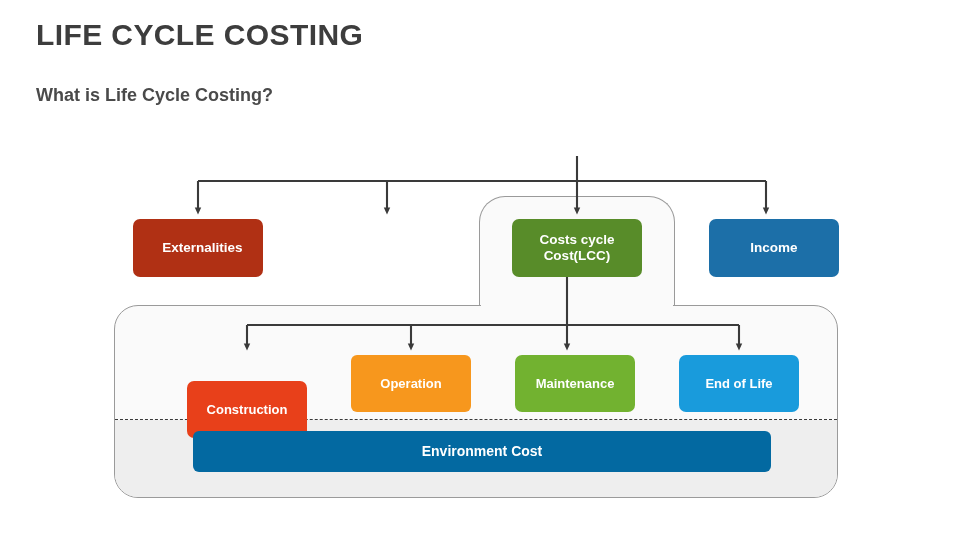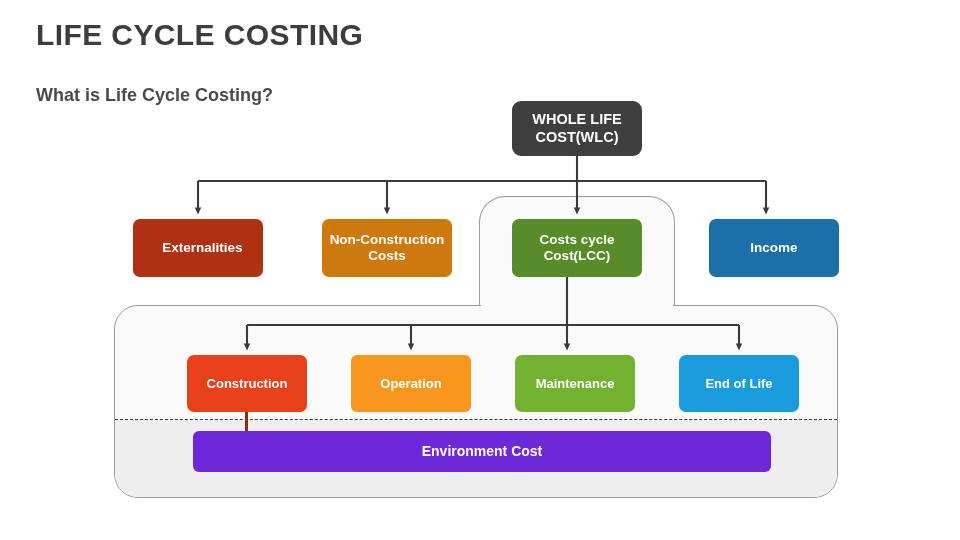--- a/index.html
+++ b/index.html
@@ -76,28 +76,28 @@
     background: #3f3f3f; font-size: 14.5px; border-radius: 9px;
   }
 
   .row2 { top: 219px; width: 130px; height: 58px; font-size: 13.5px; }
   #node-ext  { left: 133px; background: #b03014; padding-left: 15px; }
   #node-ncc  { left: 322px; background: #ce790d; }
   #node-lcc  { left: 512px; background: #588c29; }
   #node-inc  { left: 701px; background: #1c6fa8; margin-left: 8px; }
 
   .row3 { top: 355px; width: 120px; height: 57px; font-size: 13px; }
-  #node-con  { left: 187px; background: #e8401a; }
+  #node-con  { left: 187px; background: #e8401a; margin-top: 26px; }
   #node-ope  { left: 351px; background: #f7971d; border-radius: 6px; }
   #node-mai  { left: 515px; background: #72b230; }
   #node-eol  { left: 679px; background: #199bdc; }
 
   #node-env {
     left: 193px; top: 431px; width: 578px; height: 41px;
-    background: #6d28d9; font-size: 14px; font-weight: bold;
+    background: #0369a1; font-size: 14px; font-weight: bold;
     border-radius: 6px;
   }
 
   
   #wires { position: absolute; left: 0; top: 0; width: 960px; height: 540px; }
 
   
   #red-stem {
     position: absolute;
     left: 245px; top: 410px; width: 3px; height: 28px;
@@ -139,24 +139,22 @@
       <path d="M247,325 L739,325"></path>
       <path d="M247,325 L247,347" marker-end="url(#arrow)"></path>
       <path d="M411,325 L411,347" marker-end="url(#arrow)"></path>
       <path d="M567,325 L567,347" marker-end="url(#arrow)"></path>
       <path d="M739,325 L739,347" marker-end="url(#arrow)"></path>
     </g>
   </svg>
 
   <div id="red-stem"></div>
 
-  <div class="node" id="node-wlc">WHOLE LIFE COST(WLC)</div>
 
   <div class="node row2" id="node-ext">Externalities</div>
-  <div class="node row2" id="node-ncc">Non-Construction Costs</div>
   <div class="node row2" id="node-lcc">Costs cycle Cost(LCC)</div>
   <div class="node row2" id="node-inc">Income</div>
 
   <div class="node row3" id="node-con">Construction</div>
   <div class="node row3" id="node-ope">Operation</div>
   <div class="node row3" id="node-mai">Maintenance</div>
   <div class="node row3" id="node-eol">End of Life</div>
 
   <div class="node" id="node-env">Environment Cost</div>
 

